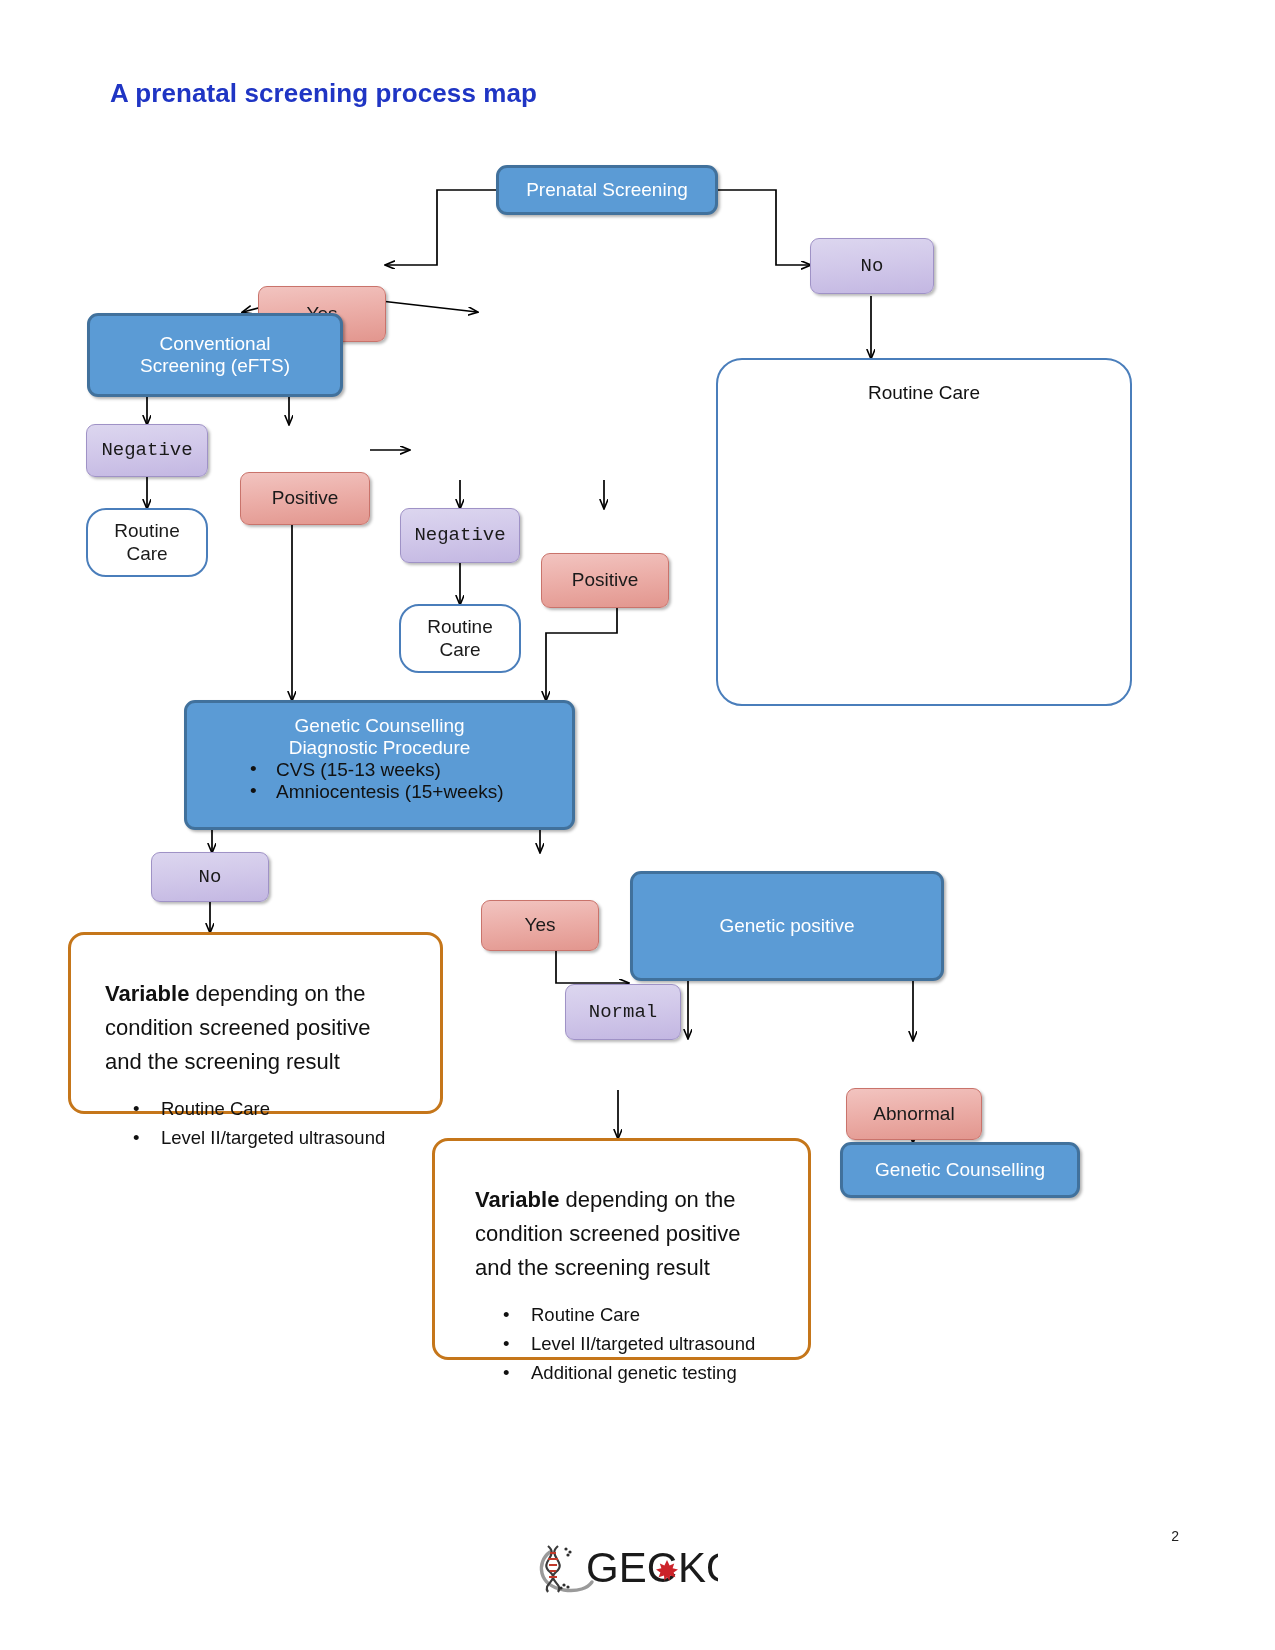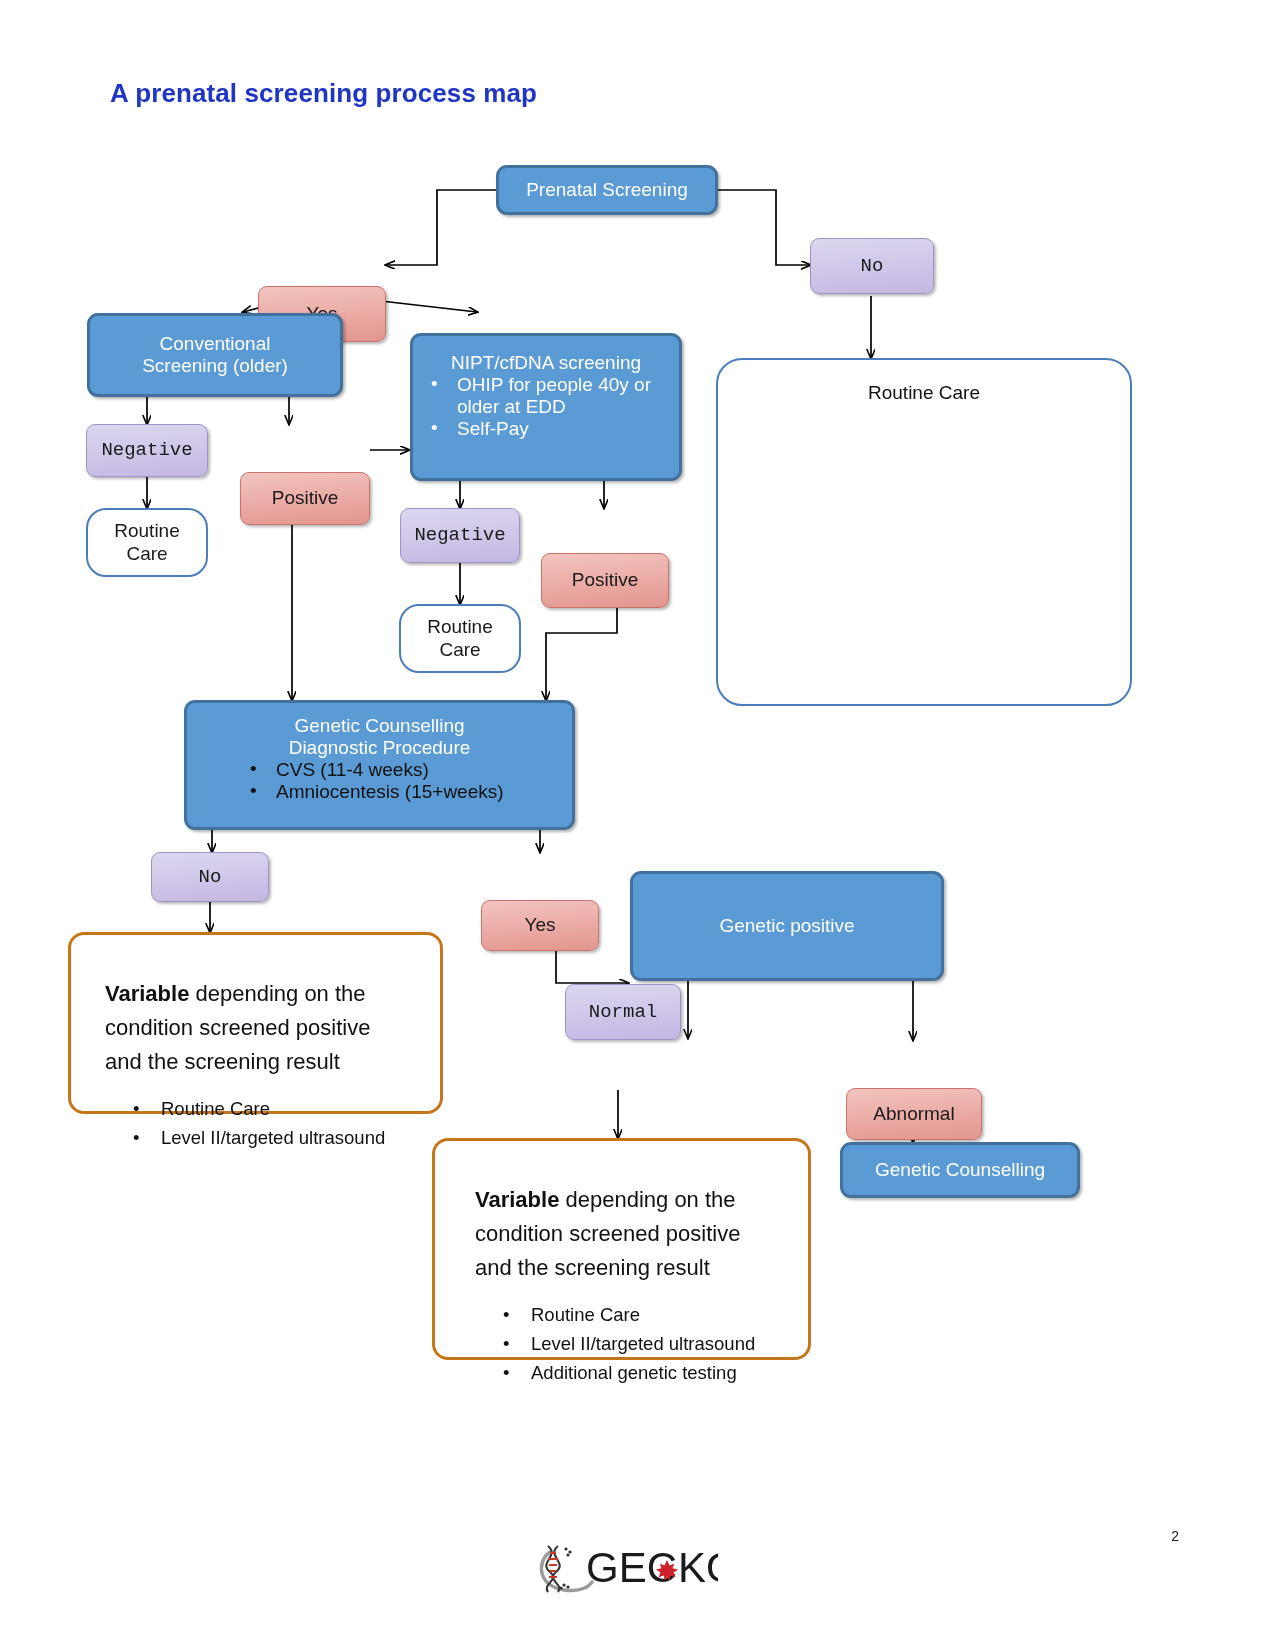--- a/index.html
+++ b/index.html
@@ -161,33 +161,24 @@
     <span class="node-body">Yes</span>
   </div>
 
   <div class="node purple lbl" style="left:810px;top:238px;width:124px;height:56px;">
     <span class="node-body">No</span>
   </div>
 
   <div class="node blue hdr" style="left:87px;top:313px;width:256px;height:84px;">
     <span class="node-body stack">
       <span class="line">Conventional</span>
-      <span class="line">Screening (older)</span>
+      <span class="line">Screening (eFTS)</span>
     </span>
   </div>
 
-  <div class="node blue hdr" style="left:410px;top:333px;width:272px;height:148px;align-items:flex-start;padding-top:16px;">
-    <span class="node-body">
-      <span style="display:block;text-align:center;">NIPT/cfDNA screening</span>
-      <ul class="bl">
-        <li>OHIP for people 40y or older at EDD</li>
-        <li>Self-Pay</li>
-      </ul>
-    </span>
-  </div>
 
   <div class="node purple lbl" style="left:86px;top:424px;width:122px;height:53px;">
     <span class="node-body">Negative</span>
   </div>
 
   <div class="node pink lbl" style="left:240px;top:424px;width:130px;height:53px;">
     <span class="node-body">Positive</span>
   </div>
 
   <div class="node whitebox lbl" style="left:86px;top:508px;width:122px;height:69px;">
@@ -215,21 +206,21 @@
   <div class="plaincontainer" style="position:absolute;left:716px;top:358px;width:412px;height:344px;">
     <div class="rc-label" style="left:0;top:22px;width:412px;text-align:center;">Routine Care</div>
 
   </div>
 
   <div class="node blue hdr" style="left:184px;top:700px;width:391px;height:130px;align-items:flex-start;padding-top:12px;">
     <span class="node-body">
       <span style="display:block;text-align:center;">Genetic Counselling</span>
       <span style="display:block;text-align:center;">Diagnostic Procedure</span>
       <ul class="bl" style="color:#111;padding-left:45px;">
-        <li>CVS (11-4 weeks)</li>
+        <li>CVS (15-13 weeks)</li>
         <li>Amniocentesis (15+weeks)</li>
       </ul>
     </span>
   </div>
 
   <div class="node purple lbl" style="left:151px;top:852px;width:118px;height:50px;">
     <span class="node-body">No</span>
   </div>
 
   <div class="node pink lbl" style="left:481px;top:852px;width:118px;height:51px;">

